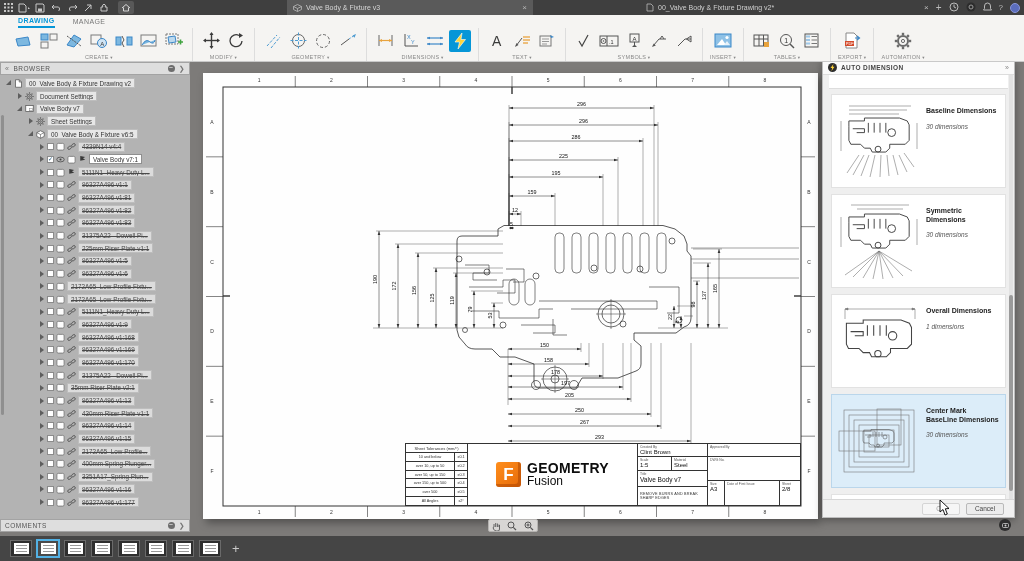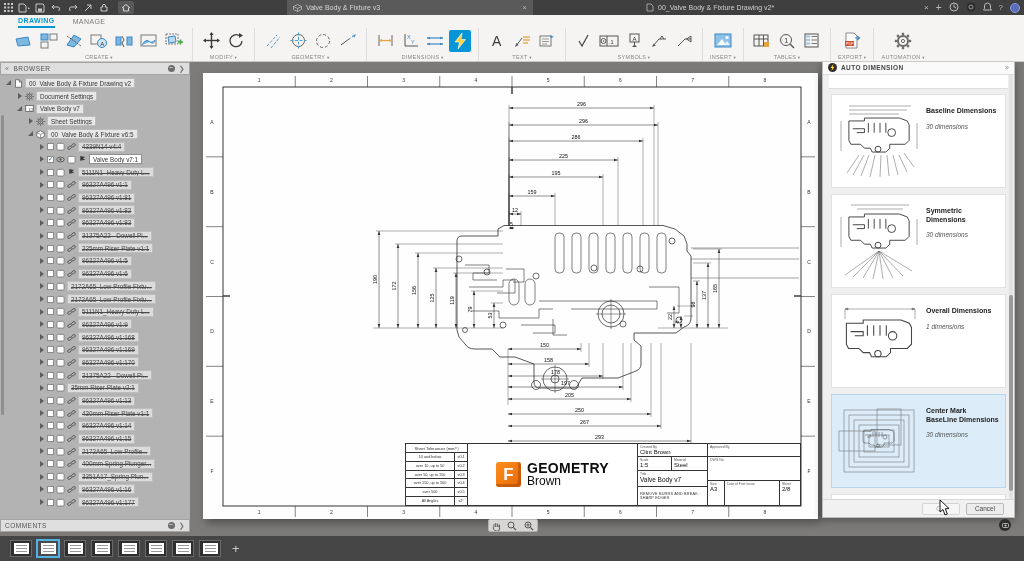--- a/index.html
+++ b/index.html
@@ -850,21 +850,21 @@
             </div>
             <div class="tol-r">
               <div class="l">All Angles</div>
               <div class="v">±2°</div>
             </div>
           </div>
         <div class="logo">
           <div class="fcube">F</div>
           <div class="brand">
             <div class="t1">GEOMETRY</div>
-            <div class="t2">Brown</div>
+            <div class="t2">Fusion</div>
           </div>
         </div>
         <div class="tbmain">
           <div class="colA">
             <div class="cell" style="height:13px;">
               <div class="lab">Created By</div>
               <div class="val">Clint Brown</div>
             </div>
             <div class="r2">
               <div class="cell" style="width:34px;">

